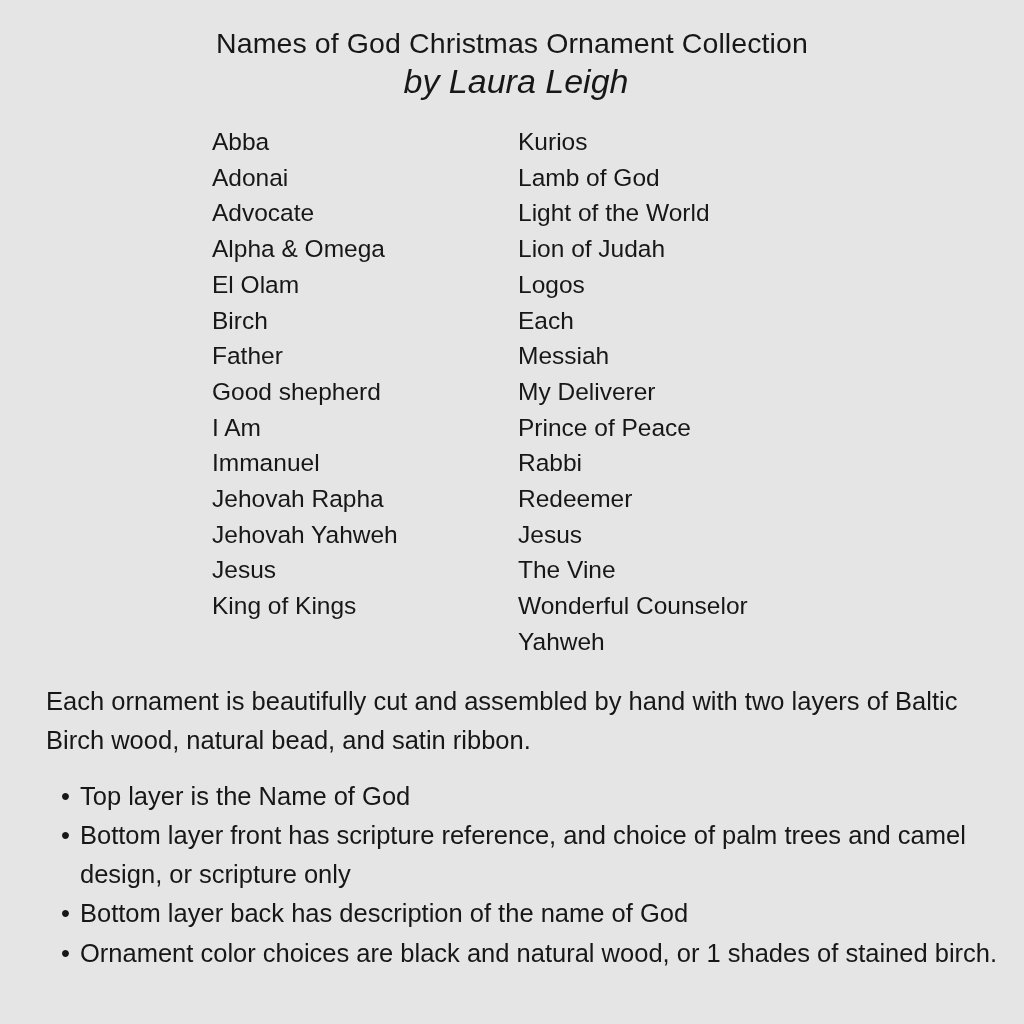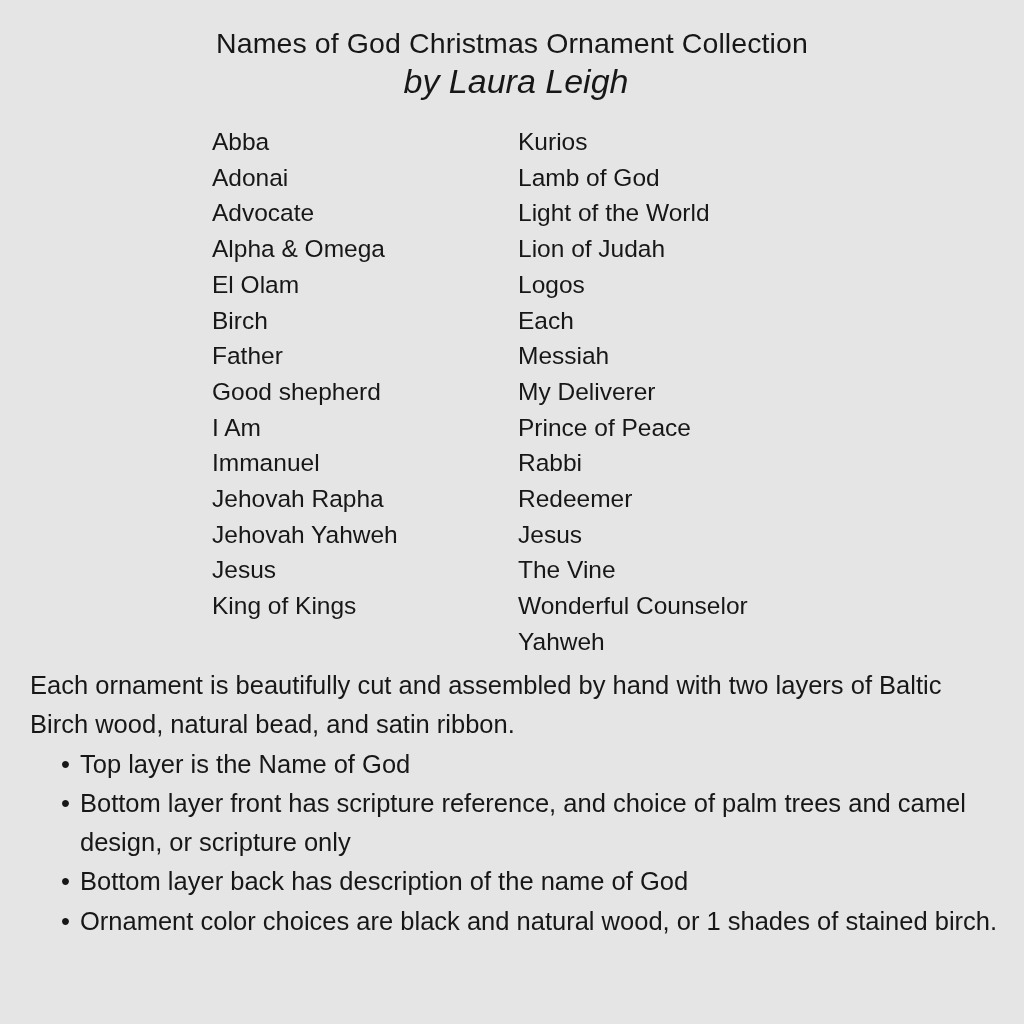--- a/index.html
+++ b/index.html
@@ -81,21 +81,21 @@
     position: absolute;
     top: 666px;
     left: 30px;
     width: 960px;
   }
   .intro-paragraph {
     font-size: 25.5px;
     line-height: 39.3px;
     font-weight: 400;
     color: #171717;
-    margin: 0;
+    margin: 16px;
     width: 955px;
   }
   .feature-list {
     list-style: none;
     margin: 0;
     padding: 0;
   }
   .feature-item {
     position: relative;
     font-size: 25.5px;

